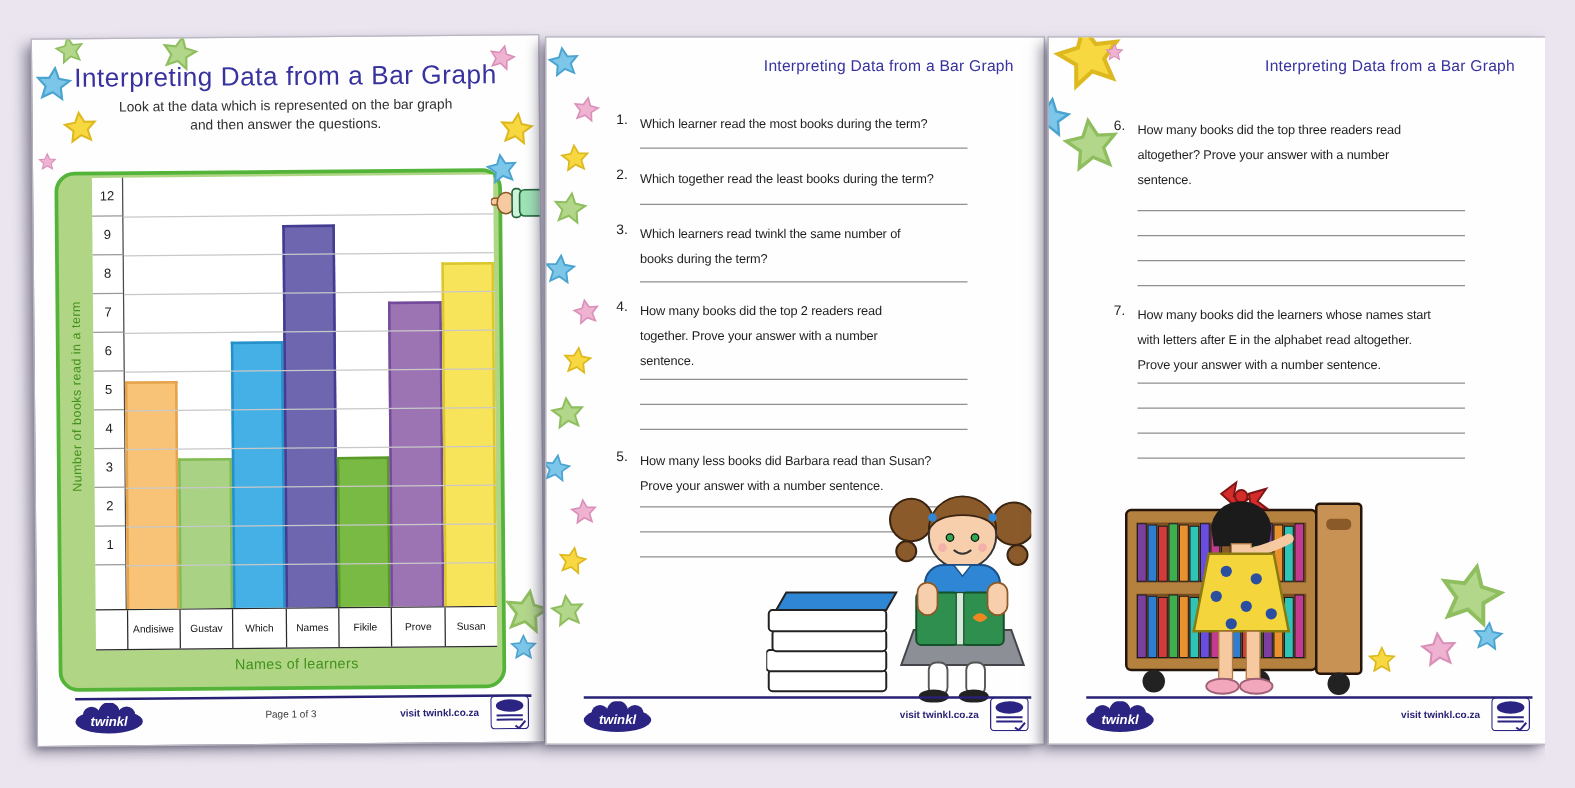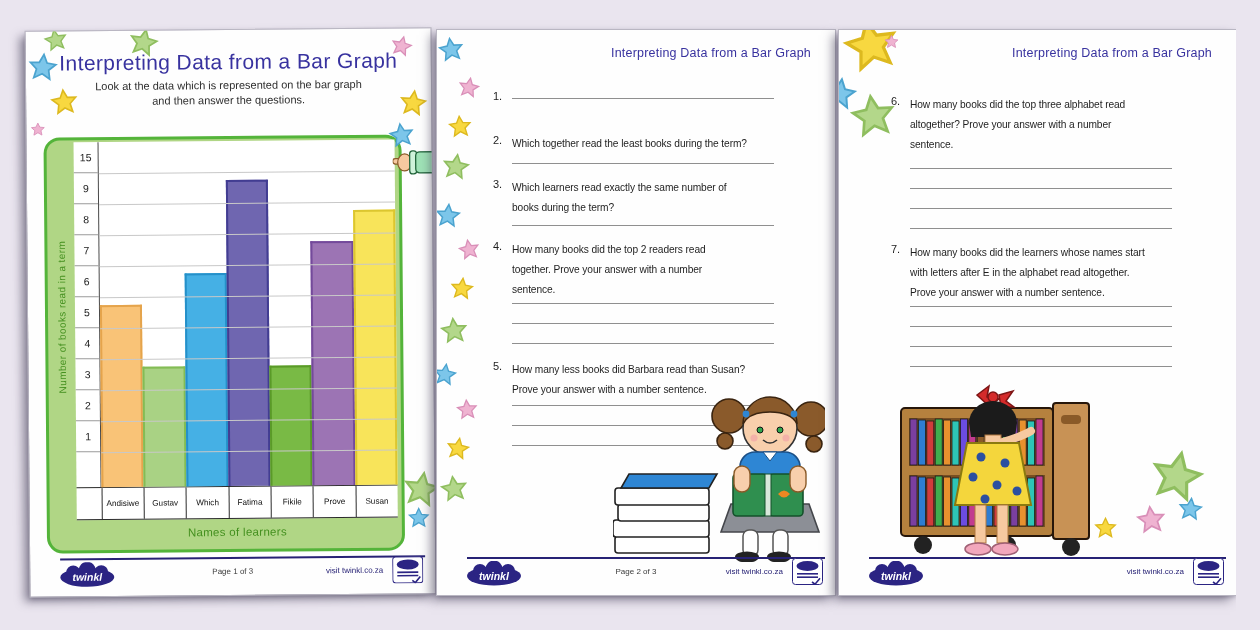--- a/index.html
+++ b/index.html
@@ -49,21 +49,21 @@
   #page3 .q-block{left:71px;}
   .q-num{position:absolute;left:-19px;top:0;font-size:11px;color:#1e1e1e;}
   .q-text{font-size:10.2px;line-height:20px;color:#1e1e1e;white-space:pre-line;letter-spacing:-0.1px;}
   .ans{height:19px;border-bottom:1.2px solid #8f8f8f;}
   .ans.first{height:8px;}
 
   
   .footer-rule{position:absolute;left:30px;right:10px;top:527px;height:2px;background:#272275;}
   .footer-logo{position:absolute;left:28px;top:531px;}
   .footer-page{position:absolute;left:0;right:0;top:537px;text-align:center;font-size:8px;color:#3a3a3a;}
-  .footer-site{position:absolute;right:52px;top:537px;font-size:8px;font-weight:normal;color:#272275;}
+  .footer-site{position:absolute;right:52px;top:537px;font-size:8px;font-weight:bold;color:#272275;}
   .footer-badge{position:absolute;right:12px;top:528px;}
 
   .star{position:absolute;pointer-events:none;}
   .illus{position:absolute;}
 </style>
 </head>
 <body>
 
 <div class="canvas">
 
@@ -72,21 +72,21 @@
     <p class="subtitle">
       <span>Look at the data which is represented on the bar graph</span><br>
       <span>and then answer the questions.</span>
     </p>
 
     <div class="chart-panel">
       <div class="y-title">Number of books read in a term</div>
       <div class="chart-inner">
         <div class="plot-wrap">
           <div class="ticks" id="yticks">
-              <div class="tick-cell">15</div>
+              <div class="tick-cell">12</div>
               <div class="tick-cell">9</div>
               <div class="tick-cell">8</div>
               <div class="tick-cell">7</div>
               <div class="tick-cell">6</div>
               <div class="tick-cell">5</div>
               <div class="tick-cell">4</div>
               <div class="tick-cell">3</div>
               <div class="tick-cell">2</div>
               <div class="tick-cell">1</div>
               <div class="tick-cell empty"></div>
@@ -123,21 +123,21 @@
               <div class="bar-col">
                 <div class="bar" title="Susan: 8" style="height: 275px; background: rgb(248, 228, 90); border-color: rgb(220, 198, 47);"></div>
               </div>
             </div>
         </div>
         <div class="names" id="names">
             <div class="name-spacer"></div>
             <div class="name-cell">Andisiwe</div>
             <div class="name-cell">Gustav</div>
             <div class="name-cell">Which</div>
-            <div class="name-cell">Fatima</div>
+            <div class="name-cell">Names</div>
             <div class="name-cell">Fikile</div>
             <div class="name-cell">Prove</div>
             <div class="name-cell">Susan</div>
           </div>
         <div class="x-strip">Names of learners</div>
       </div>
     </div>
 
     <svg class="illus" style="left:366px;top:116px" width="42" height="36" viewBox="0 0 42 36">
       <rect x="0" y="14" width="12" height="5.5" rx="2.7" fill="#F6C9A0" stroke="#8A5A28" stroke-width="1.2"></rect>
@@ -195,30 +195,31 @@
       <svg class="star" width="22" height="22" viewBox="0 0 24 23" style="left: 378px; top: 478px; transform: rotate(0deg);">
         <path d="M12 1.8 L15.1 8.3 22.2 9 16.9 13.9 18.4 21 12 17.2 5.6 21 7.1 13.9 1.8 9 8.9 8.3 Z" fill="#7CC6EA" stroke="#4BA3CF" stroke-width="1.4"></path>
       </svg>
     </div>
 
   <div class="page" id="page2">
     <h2 class="header-title">Interpreting Data from a Bar Graph</h2>
     <div class="questions" id="questions-p2">
         <div class="q-block" style="top: 60px;">
           <span class="q-num">1.</span>
+          <div class="q-text">Which learner read the most books during the term?</div>
           <div class="ans first" style="height: 8px;"></div>
         </div>
         <div class="q-block" style="top: 104px;">
           <span class="q-num">2.</span>
           <div class="q-text">Which together read the least books during the term?</div>
           <div class="ans first" style="height: 9px;"></div>
         </div>
         <div class="q-block" style="top: 148px;">
           <span class="q-num">3.</span>
-          <div class="q-text">Which learners read exactly the same number of
+          <div class="q-text">Which learners read twinkl the same number of
 books during the term?</div>
           <div class="ans first" style="height: 7px;"></div>
         </div>
         <div class="q-block" style="top: 210px;">
           <span class="q-num">4.</span>
           <div class="q-text">How many books did the top 2 readers read
 together. Prove your answer with a number
 sentence.</div>
           <div class="ans first" style="height: 3px;"></div>
           <div class="ans"></div>
@@ -275,21 +276,20 @@
     <div class="footer-rule"></div>
     <svg class="footer-logo" width="58" height="26" viewBox="0 0 58 26">
       <g fill="#2B2483">
         <ellipse cx="29" cy="15" rx="27" ry="9.5"></ellipse>
         <circle cx="15" cy="10" r="7"></circle>
           <circle cx="29" cy="8" r="8.5"></circle>
           <circle cx="43" cy="10" r="7"></circle>
       </g>
       <text x="29" y="18.5" fill="#fff" font-size="10.5" font-style="italic" font-weight="bold" text-anchor="middle">twinkl</text>
     </svg>
-    <div class="footer-page">Page 2 of 3</div>
     <div class="footer-site">visit twinkl.co.za</div>
     <svg class="footer-badge" width="31" height="27" viewBox="0 0 31 27">
       <rect x="0.5" y="0.5" width="30" height="26" rx="3" fill="#fff" stroke="#2B2483"></rect>
       <ellipse cx="15.5" cy="8" rx="11" ry="5" fill="#2B2483"></ellipse>
       <rect x="5" y="15" width="21" height="1.6" fill="#2B2483"></rect>
       <rect x="5" y="18.4" width="21" height="1.6" fill="#2B2483"></rect>
       <path d="M20 24 l3 2.2 5 -6" fill="none" stroke="#2B2483" stroke-width="1.6"></path>
     </svg>
   <svg class="star" width="26" height="26" viewBox="0 0 24 23" style="left: 1px; top: 6px; transform: rotate(-8deg);">
         <path d="M12 1.8 L15.1 8.3 22.2 9 16.9 13.9 18.4 21 12 17.2 5.6 21 7.1 13.9 1.8 9 8.9 8.3 Z" fill="#7CC6EA" stroke="#4BA3CF" stroke-width="1.4"></path>
@@ -327,21 +327,21 @@
       <svg class="star" width="28" height="28" viewBox="0 0 24 23" style="left: 3px; top: 444px; transform: rotate(-8deg);">
         <path d="M12 1.8 L15.1 8.3 22.2 9 16.9 13.9 18.4 21 12 17.2 5.6 21 7.1 13.9 1.8 9 8.9 8.3 Z" fill="#B3D78A" stroke="#8FBE5F" stroke-width="1.4"></path>
       </svg>
     </div>
 
   <div class="page" id="page3">
     <h2 class="header-title">Interpreting Data from a Bar Graph</h2>
     <div class="questions" id="questions-p3">
         <div class="q-block" style="top: 65px;">
           <span class="q-num">6.</span>
-          <div class="q-text">How many books did the top three alphabet read
+          <div class="q-text">How many books did the top three readers read
 altogether? Prove your answer with a number
 sentence.</div>
           <div class="ans first" style="height: 13px;"></div>
           <div class="ans"></div>
           <div class="ans"></div>
           <div class="ans"></div>
         </div>
         <div class="q-block" style="top: 213px;">
           <span class="q-num">7.</span>
           <div class="q-text">How many books did the learners whose names start

